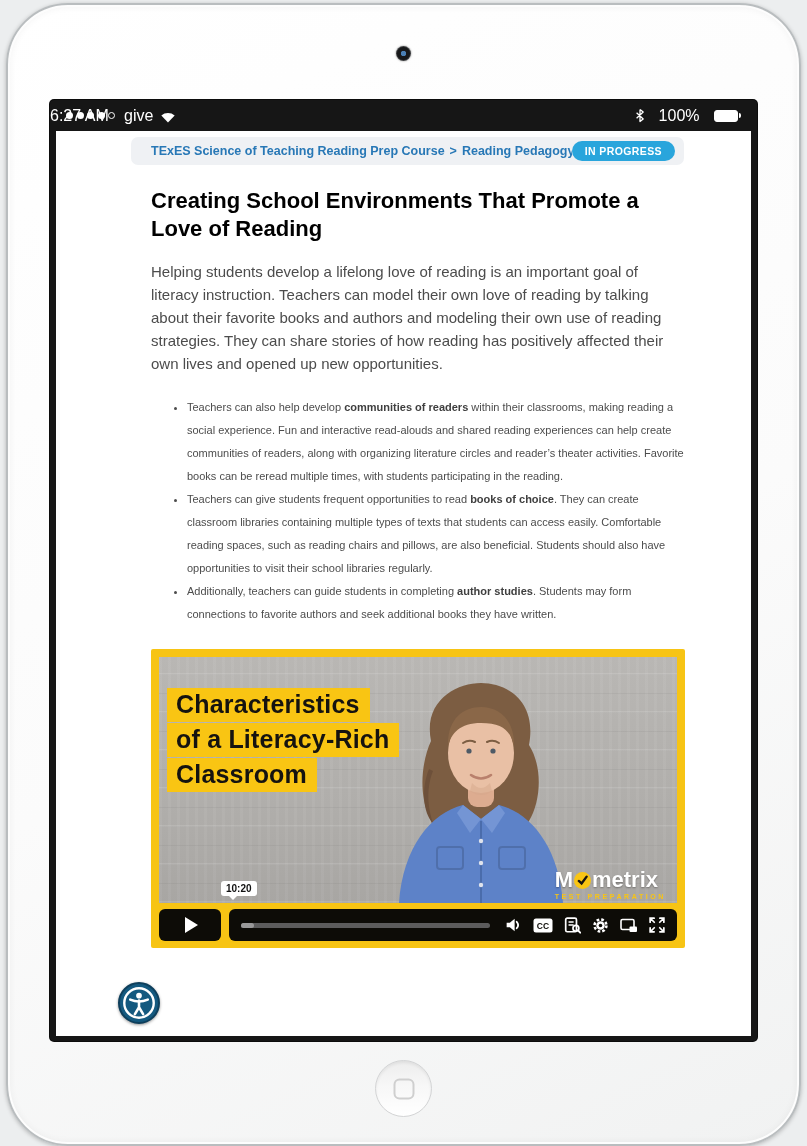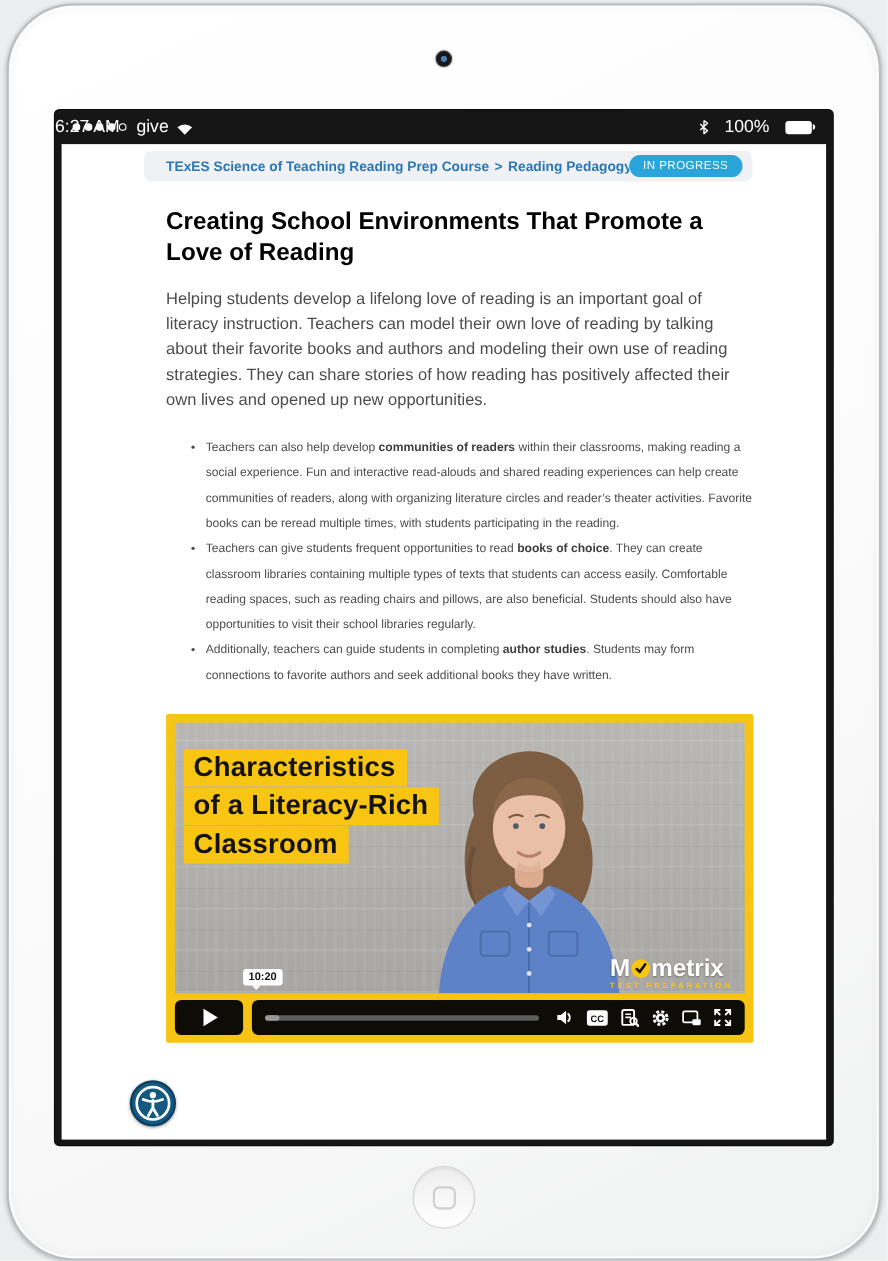--- a/index.html
+++ b/index.html
@@ -36,42 +36,42 @@
   .battery-body { width:24px; height:12px; border:1.5px solid #fff; border-radius:3px; background:#fff; }
   .battery-cap { width:2.5px; height:5px; background:#fff; border-radius:0 2px 2px 0; margin-left:1px; }
 
   .screen-content { position:absolute; left:6px; top:31px; right:6px; bottom:5px; background:#fff; overflow:hidden; }
 
   
   .crumbbar { margin:6px 67px 0 75px; height:28px; background:#eff1f4; border-radius:7px;
     display:flex; align-items:center; padding:0 9px 0 20px; }
   .crumbs { font-size:12.5px; font-weight:bold; color:#2878b6; white-space:nowrap; overflow:hidden; }
   .crumbs .sep { margin:0 5px; }
-  .badge { margin-left:auto; background:#29a5dc; color:#fff; font-size:10.5px; font-weight:normal;
+  .badge { margin-left:auto; background:#29a5dc; color:#fff; font-size:10.5px; font-weight:bold;
     letter-spacing:.4px; padding:4px 13px; border-radius:20px; white-space:nowrap; }
 
   
   .article { margin:0 67px 0 95px; color:#4c4c4c; }
   .article h1 { margin-top:22px; font-size:22px; line-height:28px; font-weight:bold; color:#000000; }
   .article .intro { margin-top:17px; font-size:15px; line-height:23px; }
   .article ul { margin-top:21px; padding-left:36px; }
   .article li { font-size:11px; line-height:23px; color:#4c4c4c; }
   .article li b { color:#3f3f3f; }
 
   
   .video { position:relative; margin-top:23px; width:534px; height:299px; background:#f7c414;
     padding:8px; border-radius:2px; }
   .video-stage { position:relative; width:518px; height:246px; overflow:hidden;
     background:
       repeating-linear-gradient(0deg, rgba(255,255,255,.12) 0 2px, rgba(255,255,255,0) 2px 38px),
       repeating-linear-gradient(0deg, rgba(0,0,0,.045) 0 1px, rgba(0,0,0,0) 1px 19px),
       repeating-linear-gradient(90deg, rgba(255,255,255,.05) 0 3px, rgba(0,0,0,0) 3px 9px),
       linear-gradient(180deg,#b9b7b4 0%,#b0aeab 60%,#a8a6a3 100%);
   }
-  .vtitle { position:absolute; left:8px; top:24px; }
+  .vtitle { position:absolute; left:8px; top:31px; }
   .vtitle-line { width:fit-content; background:#f9c513; color:#151310; font-weight:800;
     font-size:25px; line-height:33px; padding:0 10px 1px 9px; margin-bottom:1px;
     font-family:"Liberation Sans", sans-serif; letter-spacing:.2px; }
   .presenter { position:absolute; left:212px; bottom:0; }
 
   .vlogo { position:absolute; right:11px; bottom:3px; text-align:left; line-height:1; }
   .vlogo-word { display:flex; align-items:center; color:#fff; font-weight:800; font-size:22px;
     text-shadow:0 1px 2px rgba(0,0,0,.35); }
   .vlogo-o { width:17px; height:17px; border-radius:50%; background:#f9c513; margin:0 1px;
     display:inline-flex; align-items:center; justify-content:center; }

